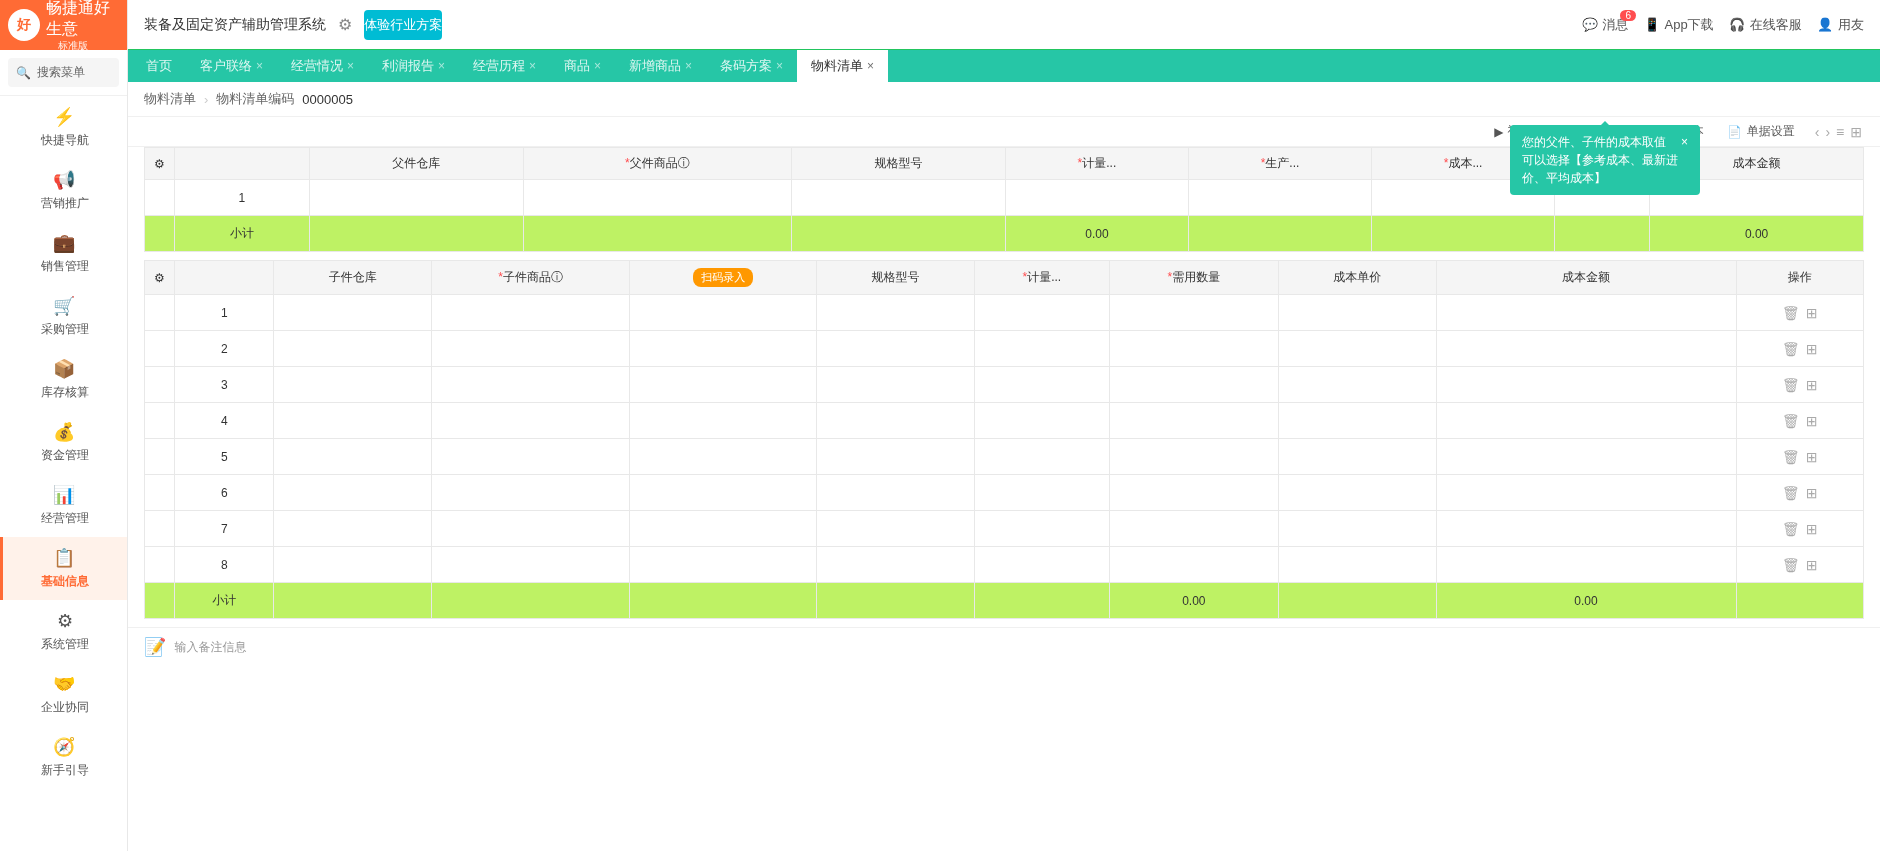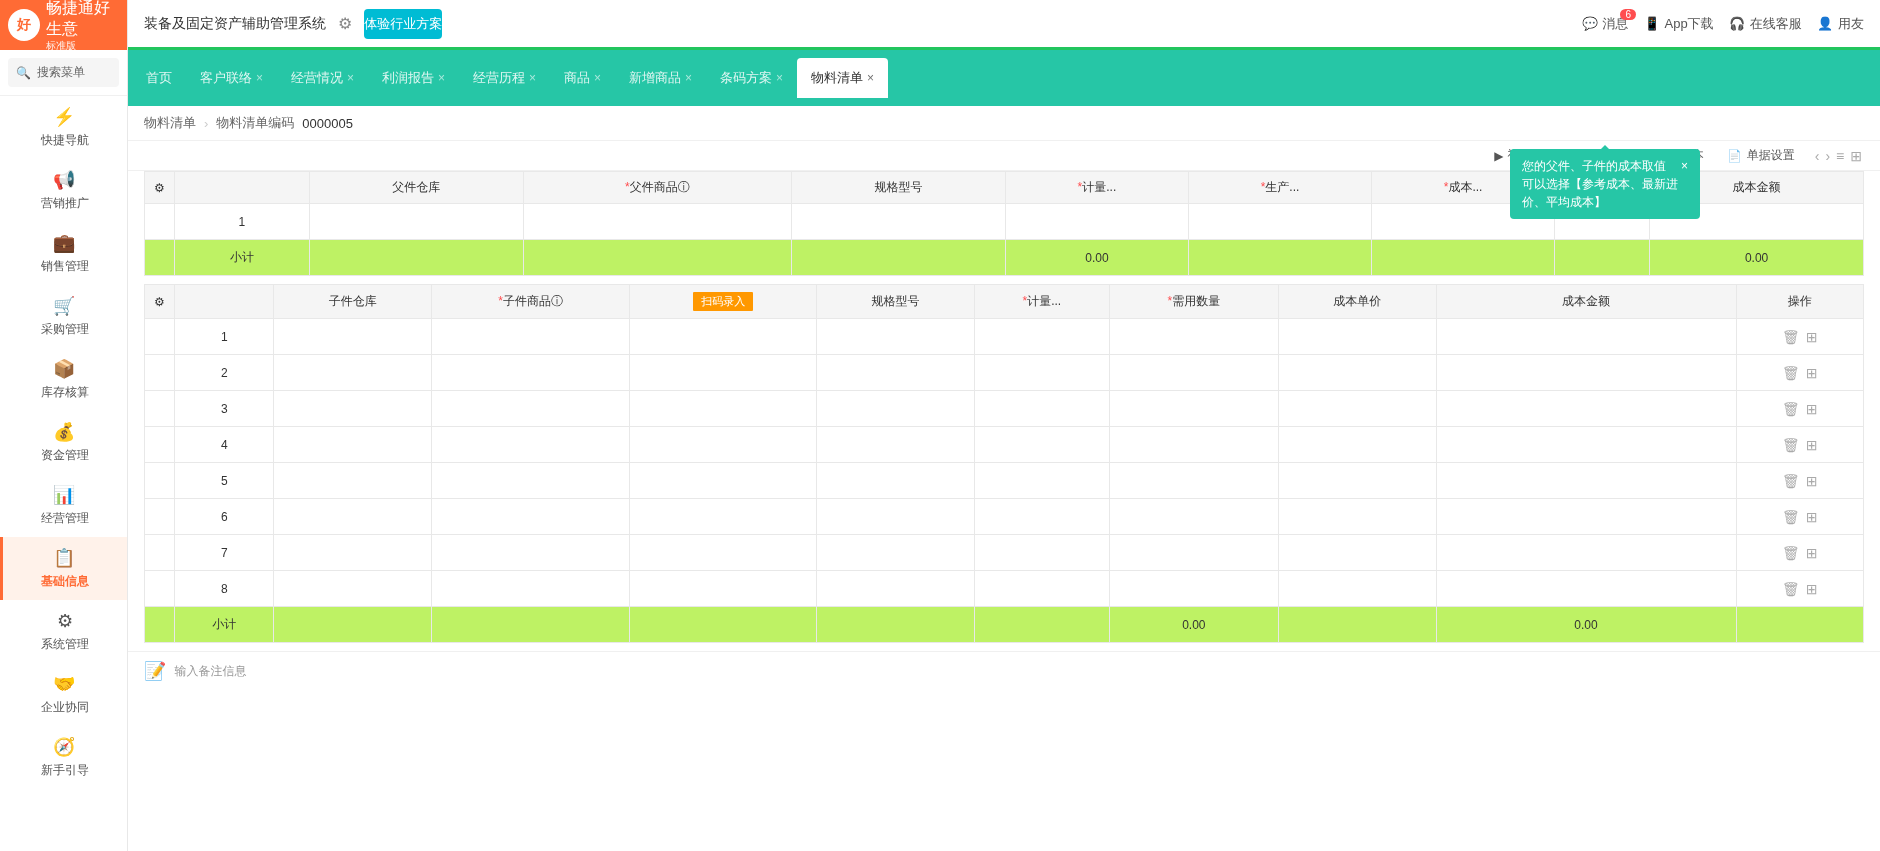--- a/index.html
+++ b/index.html
@@ -29,21 +29,21 @@
       border-radius: 50%;
       display: flex;
       align-items: center;
       justify-content: center;
       color: #ff6b35;
       font-size: 14px;
       font-weight: bold;
       flex-shrink: 0;
     }
     .logo-text { color: #fff; font-size: 16px; line-height: 1.3; }
-    .logo-sub { font-size: 10px; opacity: 0.9; }
+    .logo-sub { font-size: 10px; opacity: 0.9; margin-left: 12px; }
 
     .sidebar-search {
       padding: 8px;
       border-bottom: 1px solid #f0f0f0;
     }
     .sidebar-search-btn {
       width: 100%;
       padding: 6px 8px;
       border: none;
       background: #f5f5f5;
@@ -79,21 +79,21 @@
     }
 
     
     .top-header {
       height: 50px;
       background: #fff;
       display: flex;
       align-items: center;
       justify-content: space-between;
       padding: 0 16px;
-      border-bottom: 3px solid #22c55e;
+      border-bottom: 1px solid #22c55e;
     }
     .system-title { font-size: 14px; color: #333; }
     .header-actions { display: flex; align-items: center; gap: 16px; }
     .header-action-item { display: flex; align-items: center; gap: 4px; color: #555; font-size: 13px; cursor: pointer; position: relative; }
     .badge {
       position: absolute;
       top: -6px;
       right: -8px;
       background: #ff4d4f;
       color: #fff;
@@ -112,21 +112,21 @@
       cursor: pointer;
       font-size: 13px;
     }
     .settings-btn { color: #888; font-size: 16px; cursor: pointer; }
 
     
     .nav-tabs {
       background: #26c6a6;
       display: flex;
       align-items: center;
-      height: 56px;
+      height: 32px;
       padding: 0 4px;
       overflow: hidden;
     }
     .nav-tab {
       padding: 0 14px;
       height: 40px;
       display: flex;
       align-items: center;
       color: rgba(255,255,255,0.85);
       cursor: pointer;
@@ -252,21 +252,21 @@
       color: #333;
     }
 
     .th-settings { width: 30px; }
 
     .scan-btn {
       background: #ff9800;
       color: #fff;
       border: none;
       padding: 2px 8px;
-      border-radius: 1px;
+      border-radius: 8px;
       font-size: 11px;
       cursor: pointer;
     }
 
     .action-icons { display: flex; gap: 6px; justify-content: center; }
     .action-icon { color: #aaa; cursor: pointer; font-size: 14px; }
 
     
     .nav-arrows { display: flex; gap: 2px; align-items: center; }
     .nav-arrow { color: #aaa; cursor: pointer; font-size: 14px; padding: 0 2px; }

